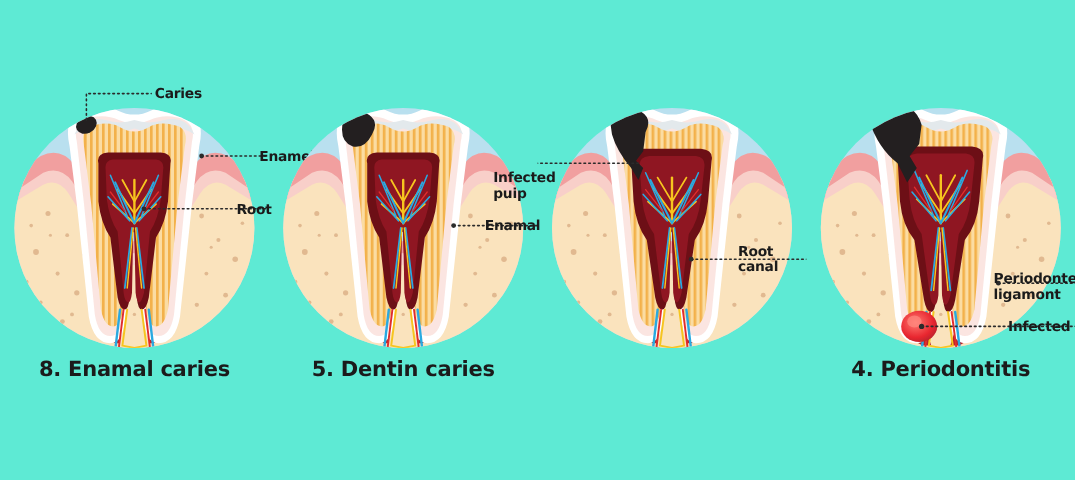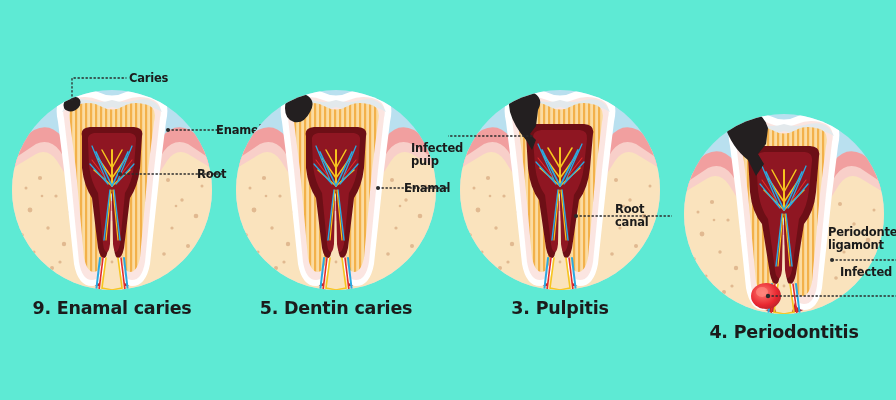--- a/index.html
+++ b/index.html
@@ -157,21 +157,21 @@
       <g stroke="#2b2b2b" stroke-width="1.3" stroke-dasharray="1.4 2.6" fill="none" stroke-linecap="round">
         <path d="M72 100 L72 78 L126 78"></path>
         <path d="M168 130 L222 130"></path>
         <path d="M120 174 L224 174"></path>
       </g>
       <circle cx="168" cy="130" r="2" fill="#2b2b2b"></circle>
       <circle cx="120" cy="174" r="2" fill="#2b2b2b"></circle>
     </svg>
 
     <div class="lbl" style="left:129px; top:72px;">Caries</div>
-    <div class="caption">9. Enamal caries</div>
+    <div class="caption">8. Enamal caries</div>
   </div>
 
   <div class="lbl" style="left:216px; top:124px;">Enamel</div>
   <div class="lbl" style="left:197px; top:168px;">Root</div>
 
   <div class="panel" id="p2" style="left:224px;">
     <svg class="panel-svg" width="224" height="300" viewBox="0 0 224 300">
       <defs>
         <pattern id="stripes2" width="5" height="5" patternUnits="userSpaceOnUse">
           <rect width="5" height="5" fill="#fbdca2"></rect>
@@ -332,29 +332,28 @@
       </g>
     </svg>
 
     <svg class="ann-svg" width="224" height="300" viewBox="0 0 224 300">
       <g stroke="#2b2b2b" stroke-width="1.3" stroke-dasharray="1.4 2.6" fill="none" stroke-linecap="round">
         <path d="M84 136 L-14 136"></path>
         <path d="M128 216 L224 216"></path>
       </g>
       <circle cx="128" cy="216" r="2" fill="#2b2b2b"></circle>
     </svg>
-    <div class="caption">3. Pulpitis</div>
   </div>
 
   <div class="lbl" style="left:411px; top:126px;margin-top:16px;">Infected
 puip</div>
   <div class="lbl" style="left:615px; top:203px;">Root
 canal</div>
 
-  <div class="panel" id="p4" style="left:672px;margin-top:24px;">
+  <div class="panel" id="p4" style="left:672px;">
     <svg class="panel-svg" width="224" height="300" viewBox="0 0 224 300">
       <defs>
         <pattern id="stripes4" width="5" height="5" patternUnits="userSpaceOnUse">
           <rect width="5" height="5" fill="#fbdca2"></rect>
           <rect width="2.2" height="5" fill="#f2a93b" opacity="0.85"></rect>
         </pattern>
         <clipPath id="circClip4">
             <circle cx="112" cy="190" r="100"></circle>
           </clipPath>
         <radialGradient id="absc4" cx="40%" cy="38%" r="68%">

